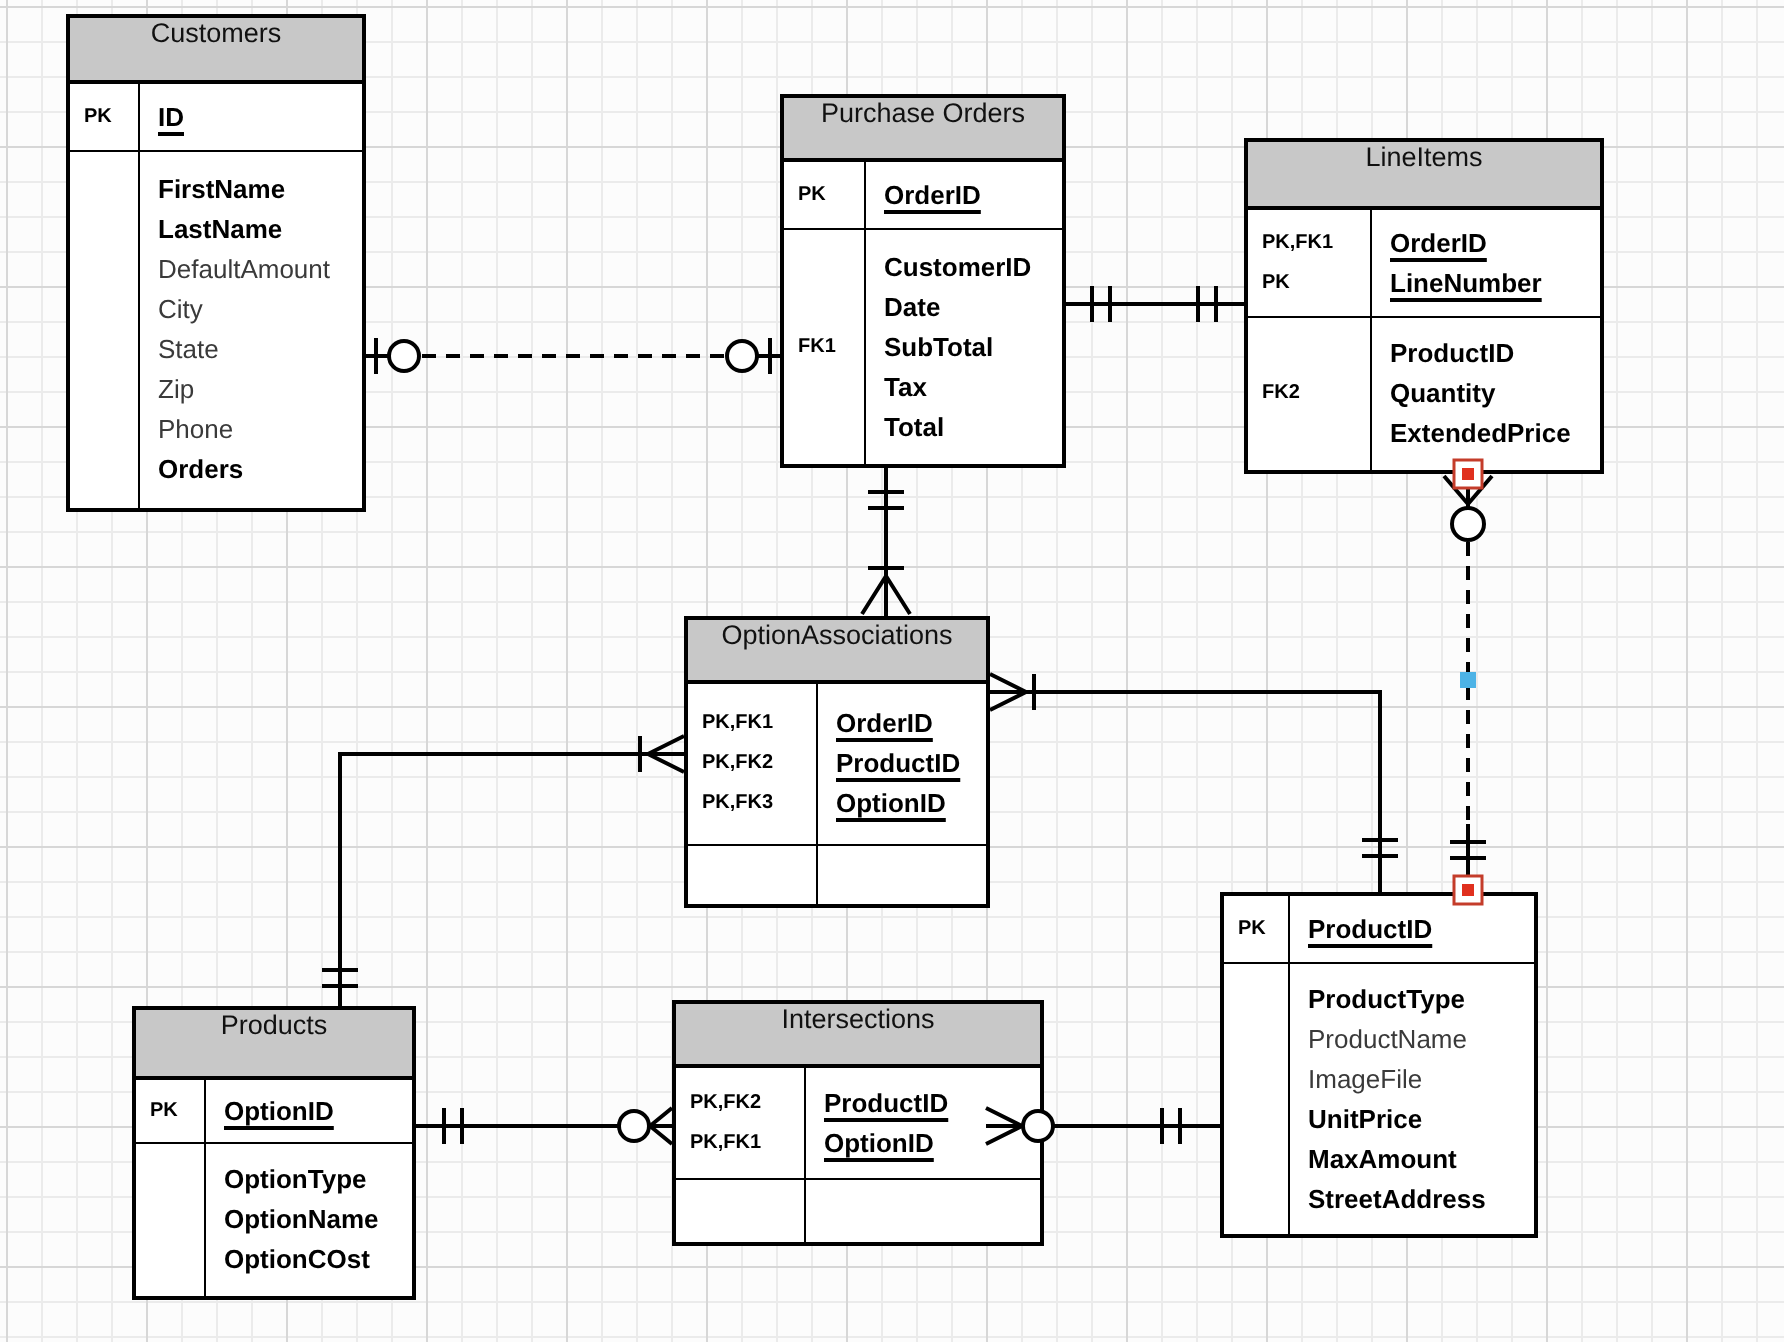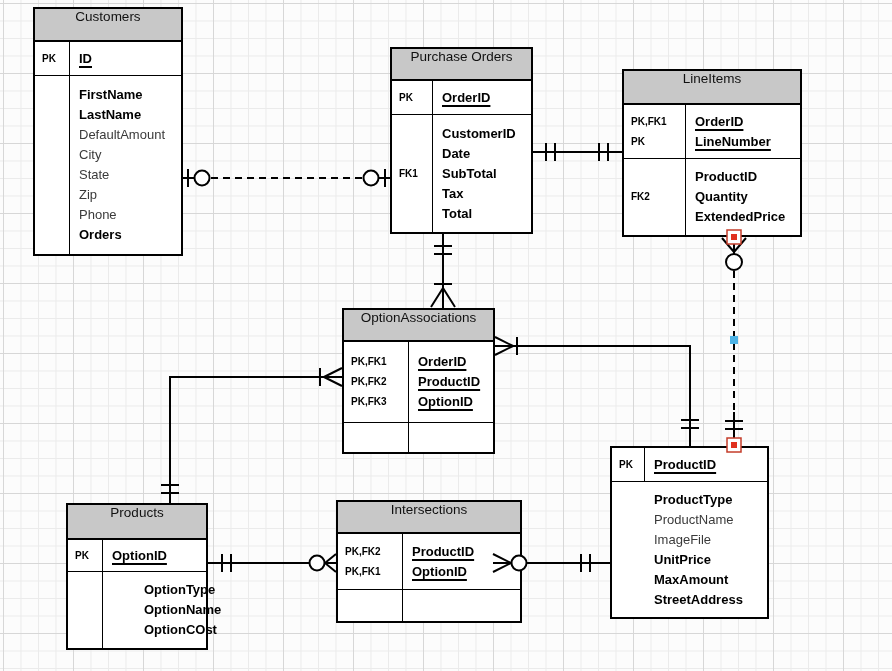--- a/index.html
+++ b/index.html
@@ -167,21 +167,21 @@
   <div class="entity" data-interactable="true" style="left:610px;top:446px;width:159px;--keyw:33px;--headh:30px;">
     <div class="ent-body">
         <div class="ent-section" data-interactable="false" style="height: 33px;">
           <div class="key-cell" data-interactable="false">
             <div class="key-label" data-interactable="false">PK</div>
           </div>
           <div class="field-cell" data-interactable="false">
             <div class="field bold underline" data-interactable="false">ProductID</div>
           </div>
         </div>
-        <div class="ent-section" data-interactable="false" style="height: 135px; align-items: center;">
+        <div class="ent-section" data-interactable="false" style="height: 135px;">
           <div class="key-cell" data-interactable="false"></div>
           <div class="field-cell" data-interactable="false">
             <div class="field bold" data-interactable="false">ProductType</div>
             <div class="field" data-interactable="false">ProductName</div>
             <div class="field" data-interactable="false">ImageFile</div>
             <div class="field bold" data-interactable="false">UnitPrice</div>
             <div class="field bold" data-interactable="false">MaxAmount</div>
             <div class="field bold" data-interactable="false">StreetAddress</div>
           </div>
         </div>
@@ -194,21 +194,21 @@
     </div>
     <div class="ent-body">
         <div class="ent-section" data-interactable="false" style="height: 31px;">
           <div class="key-cell" data-interactable="false">
             <div class="key-label" data-interactable="false">PK</div>
           </div>
           <div class="field-cell" data-interactable="false">
             <div class="field bold underline" data-interactable="false">OptionID</div>
           </div>
         </div>
-        <div class="ent-section" data-interactable="false" style="height: 76px; gap: 32px;">
+        <div class="ent-section" data-interactable="false" style="height: 76px;">
           <div class="key-cell" data-interactable="false"></div>
           <div class="field-cell" data-interactable="false">
             <div class="field bold" data-interactable="false">OptionType</div>
             <div class="field bold" data-interactable="false">OptionName</div>
             <div class="field bold" data-interactable="false">OptionCOst</div>
           </div>
         </div>
       </div>
   </div>
 

